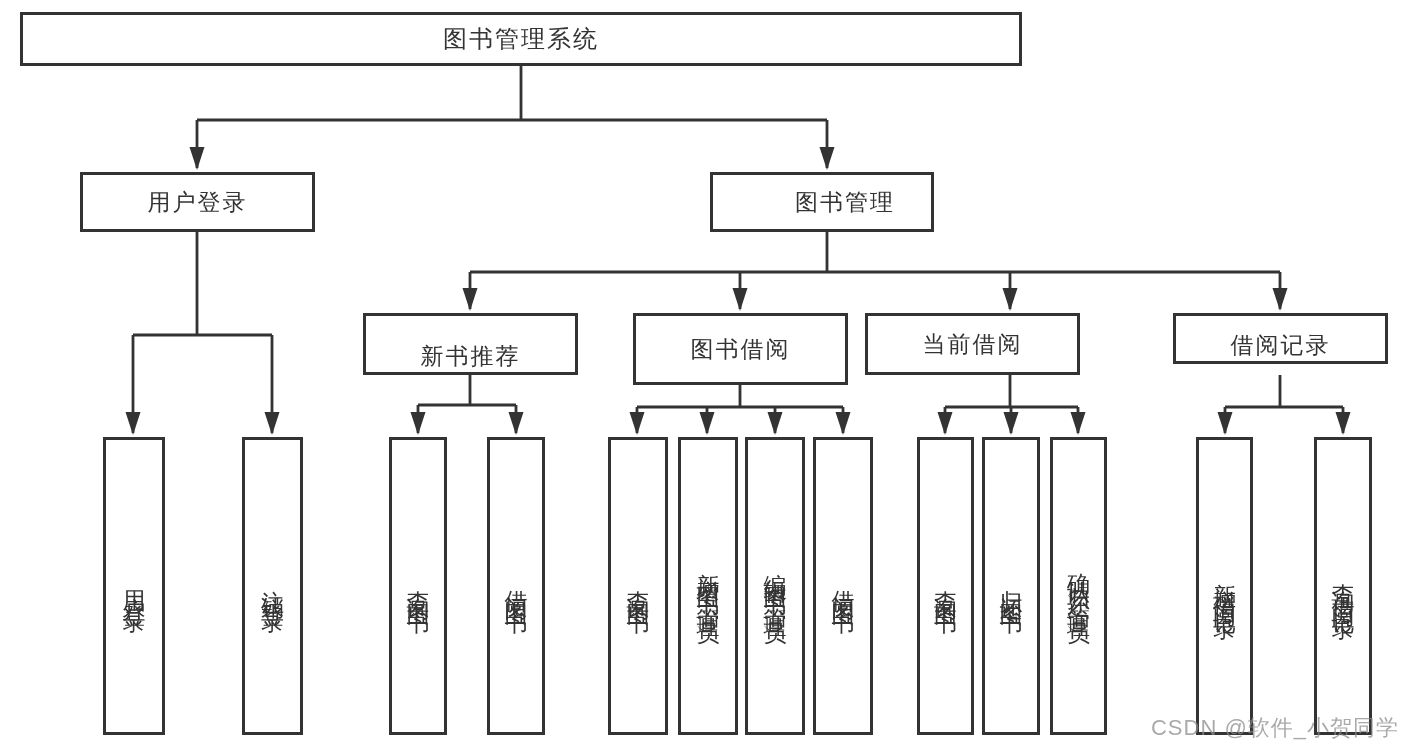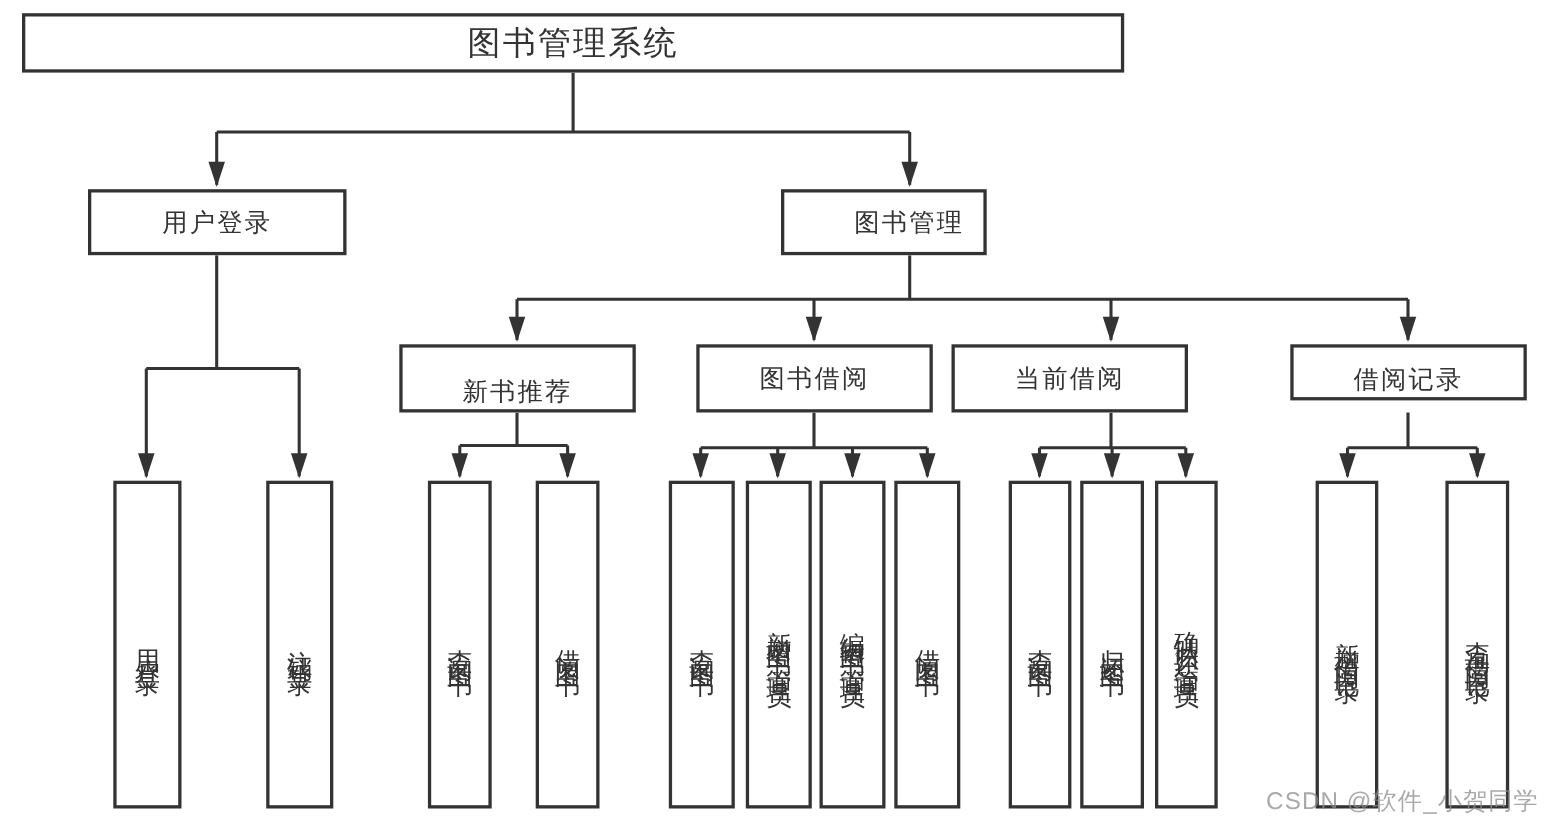--- a/index.html
+++ b/index.html
@@ -26,34 +26,34 @@
     display: flex;
     align-items: center;
     justify-content: center;
     text-align: center;
   }
   .node.h .lbl {
     font-size: 23px;
     letter-spacing: 2px;
     white-space: nowrap;
   }
-  .node.title .lbl { font-size: 30px; }
+  .node.title .lbl { font-size: 24px; }
   .node.leaf .lbl {
     writing-mode: vertical-rl;
     text-orientation: mixed;
     font-size: 23px;
     letter-spacing: 7px;
     line-height: 1;
   }
   
   #n-root            { left: 20px;   top: 12px;  width: 1002px; height: 54px; }
   #n-user-login      { left: 80px;   top: 172px; width: 235px;  height: 60px; }
-  #n-book-mgmt       { left: 710px;  top: 172px; width: 187px;  height: 60px; padding-left: 46px; }
+  #n-book-mgmt       { left: 710px;  top: 172px; width: 224px;  height: 60px; padding-left: 46px; }
   #n-new-book-rec    { left: 363px;  top: 313px; width: 215px;  height: 62px; align-items: flex-end; }
-  #n-book-borrow     { left: 633px;  top: 313px; width: 215px;  height: 62px; }
+  #n-book-borrow     { left: 633px;  top: 313px; width: 215px;  height: 72px; }
   #n-current-borrow  { left: 865px;  top: 313px; width: 215px;  height: 62px; }
   #n-borrow-record   { left: 1173px; top: 313px; width: 215px;  height: 51px; align-items: flex-end; }
   #l-user-login      { left: 103px;  top: 437px; width: 62px;   height: 298px; }
   #l-logout          { left: 242px;  top: 437px; width: 61px;   height: 298px; }
   #l-rec-query       { left: 389px;  top: 437px; width: 58px;   height: 298px; }
   #l-rec-borrow      { left: 487px;  top: 437px; width: 58px;   height: 298px; }
   #l-bor-query       { left: 608px;  top: 437px; width: 60px;   height: 298px; }
   #l-bor-add         { left: 678px;  top: 437px; width: 60px;   height: 298px; }
   #l-bor-edit        { left: 745px;  top: 437px; width: 60px;   height: 298px; }
   #l-bor-borrow      { left: 813px;  top: 437px; width: 60px;   height: 298px; }

